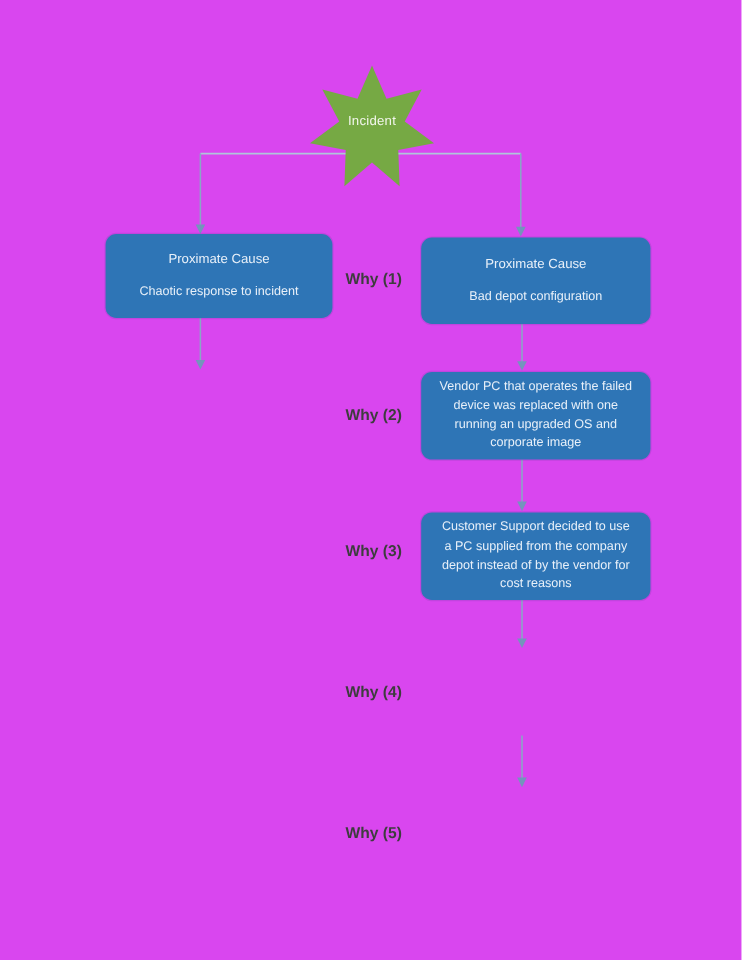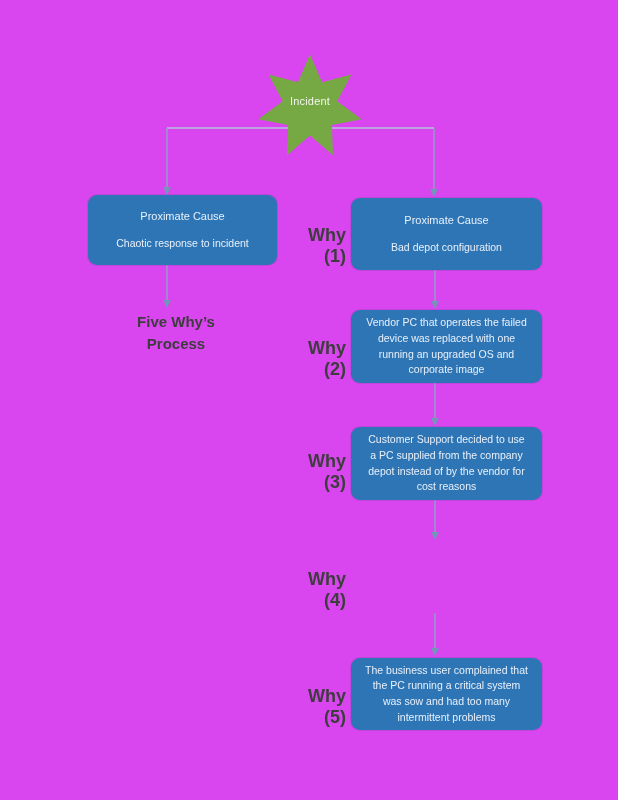--- a/index.html
+++ b/index.html
@@ -24,22 +24,22 @@
     color:#e8f0f9;
     display:flex;flex-direction:column;
     align-items:center;justify-content:center;
     text-align:center;
     font-size:10.5px;line-height:1.5;
     padding:6px 14px;box-sizing:border-box;
   }
   .box .box-title{font-size:11px;margin-bottom:11px;}
   .why-label{
     position:absolute;left:288px;width:58px;
-    text-align:right;
-    color:#3d3d3d;font-size:18px;font-weight:600;
+    text-align:left;
+    color:#3d3d3d;font-size:13px;font-weight:600;
   }
   .process-label{
     position:absolute;left:111px;top:311px;width:130px;
     text-align:center;
     color:#3d3d3d;font-size:15px;font-weight:600;line-height:1.45;
   }
 </style>
 </head>
 <body>
 
@@ -70,24 +70,20 @@
     <polygon points="310,54.5 322.1,82.3 351.4,74.5 337.3,101.3 361.7,119.3 331.9,125 333,155.3 310,135.5 287,155.3 288.1,125 258.3,119.3 282.7,101.3 268.6,74.5 297.9,82.3" fill="#76a944"></polygon>
   </svg>
 
   <div class="star-label">Incident</div>
 
   <div class="box" style="left:88px;top:195px;width:189px;height:70px;">
     <div class="box-title">Proximate Cause</div>
     <div class="box-body">Chaotic response to incident</div>
   </div>
 
-  <div class="process-label">
-    <div>Five Why’s</div>
-    <div>Process</div>
-  </div>
 
   <div class="why-label" style="top:225px;">Why (1)</div>
   <div class="why-label" style="top:338px;">Why (2)</div>
   <div class="why-label" style="top:451px;">Why (3)</div>
   <div class="why-label" style="top:569px;">Why (4)</div>
   <div class="why-label" style="top:686px;">Why (5)</div>
 
   <div class="box" style="left:351px;top:198px;width:191px;height:72px;">
     <div class="box-title">Proximate Cause</div>
     <div class="box-body">Bad depot configuration</div>
@@ -95,17 +91,14 @@
 
   <div class="box" style="left:351px;top:310px;width:191px;height:73px;">
     <div class="box-body">Vendor PC that operates the failed device was replaced with one running an upgraded OS and corporate image</div>
   </div>
 
   <div class="box" style="left:351px;top:427px;width:191px;height:73px;">
     <div class="box-body">Customer Support decided to use a PC supplied from the company depot instead of by the vendor for cost reasons</div>
   </div>
 
 
-  <div class="box" style="left:351px;top:658px;width:191px;height:72px;">
-    <div class="box-body">The business user complained that the PC running a critical system was sow and had too many intermittent problems</div>
-  </div>
 
 </div>
 
 </body></html>

